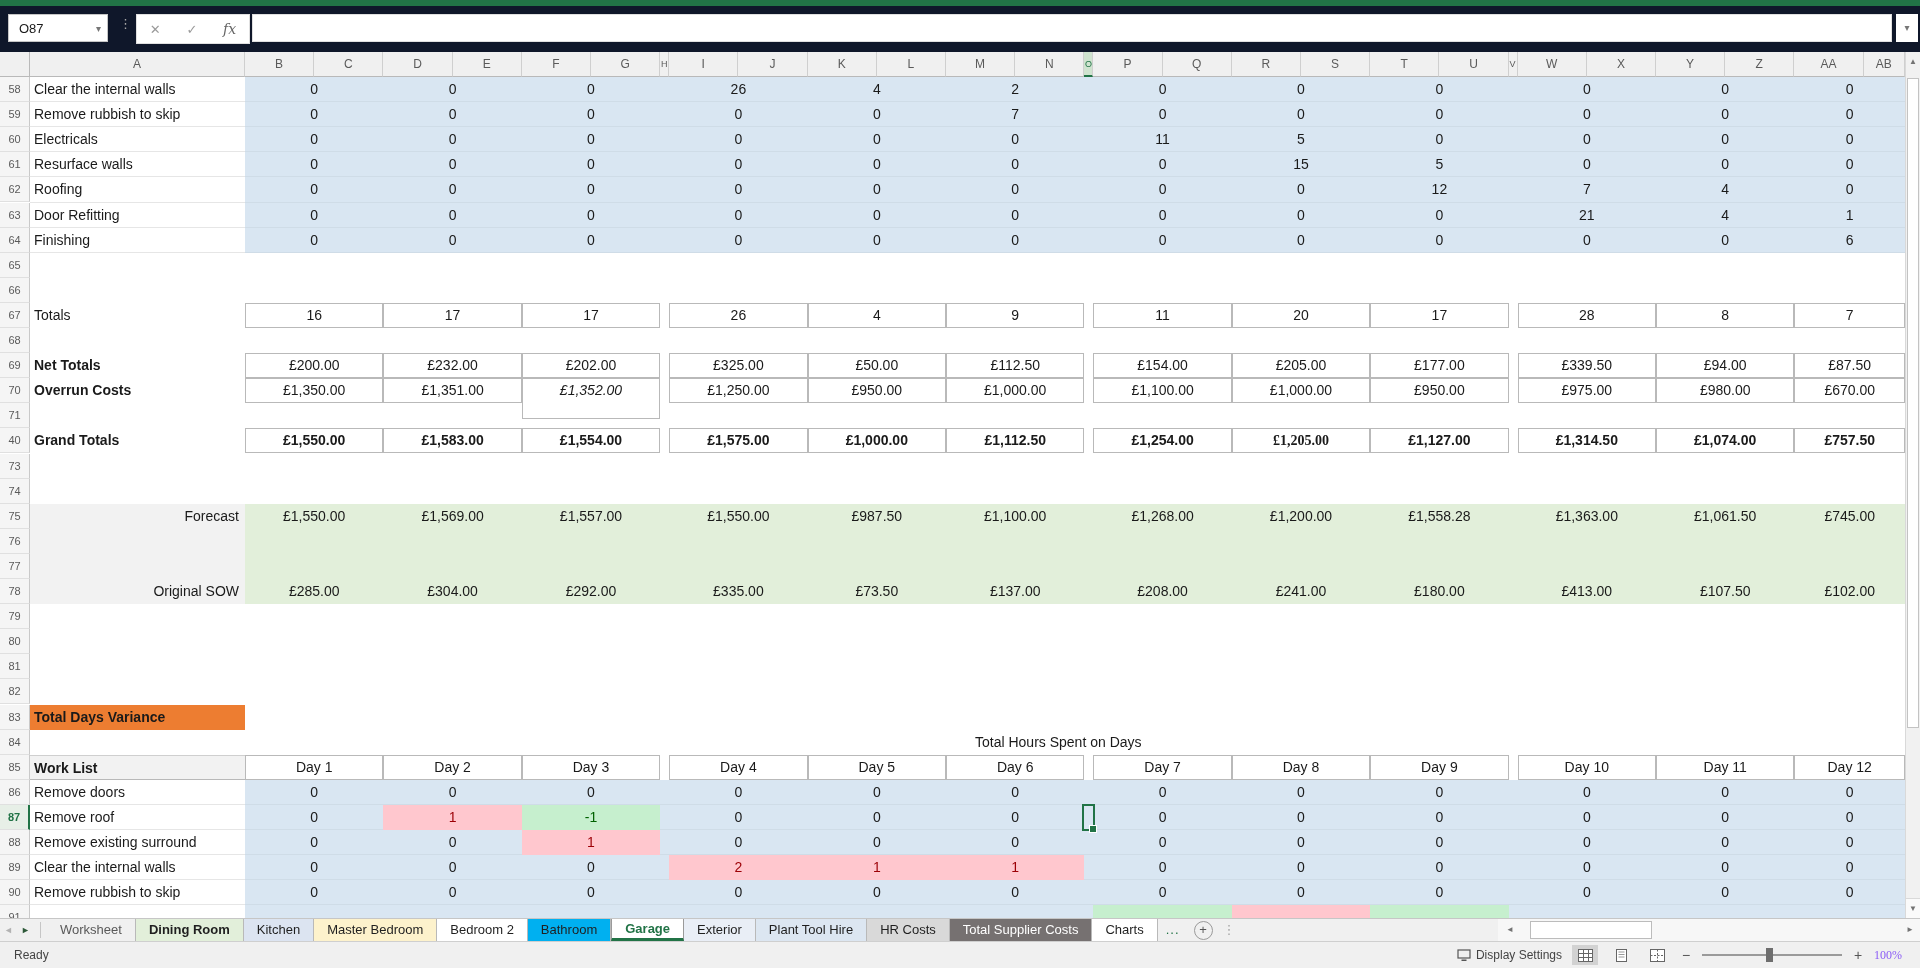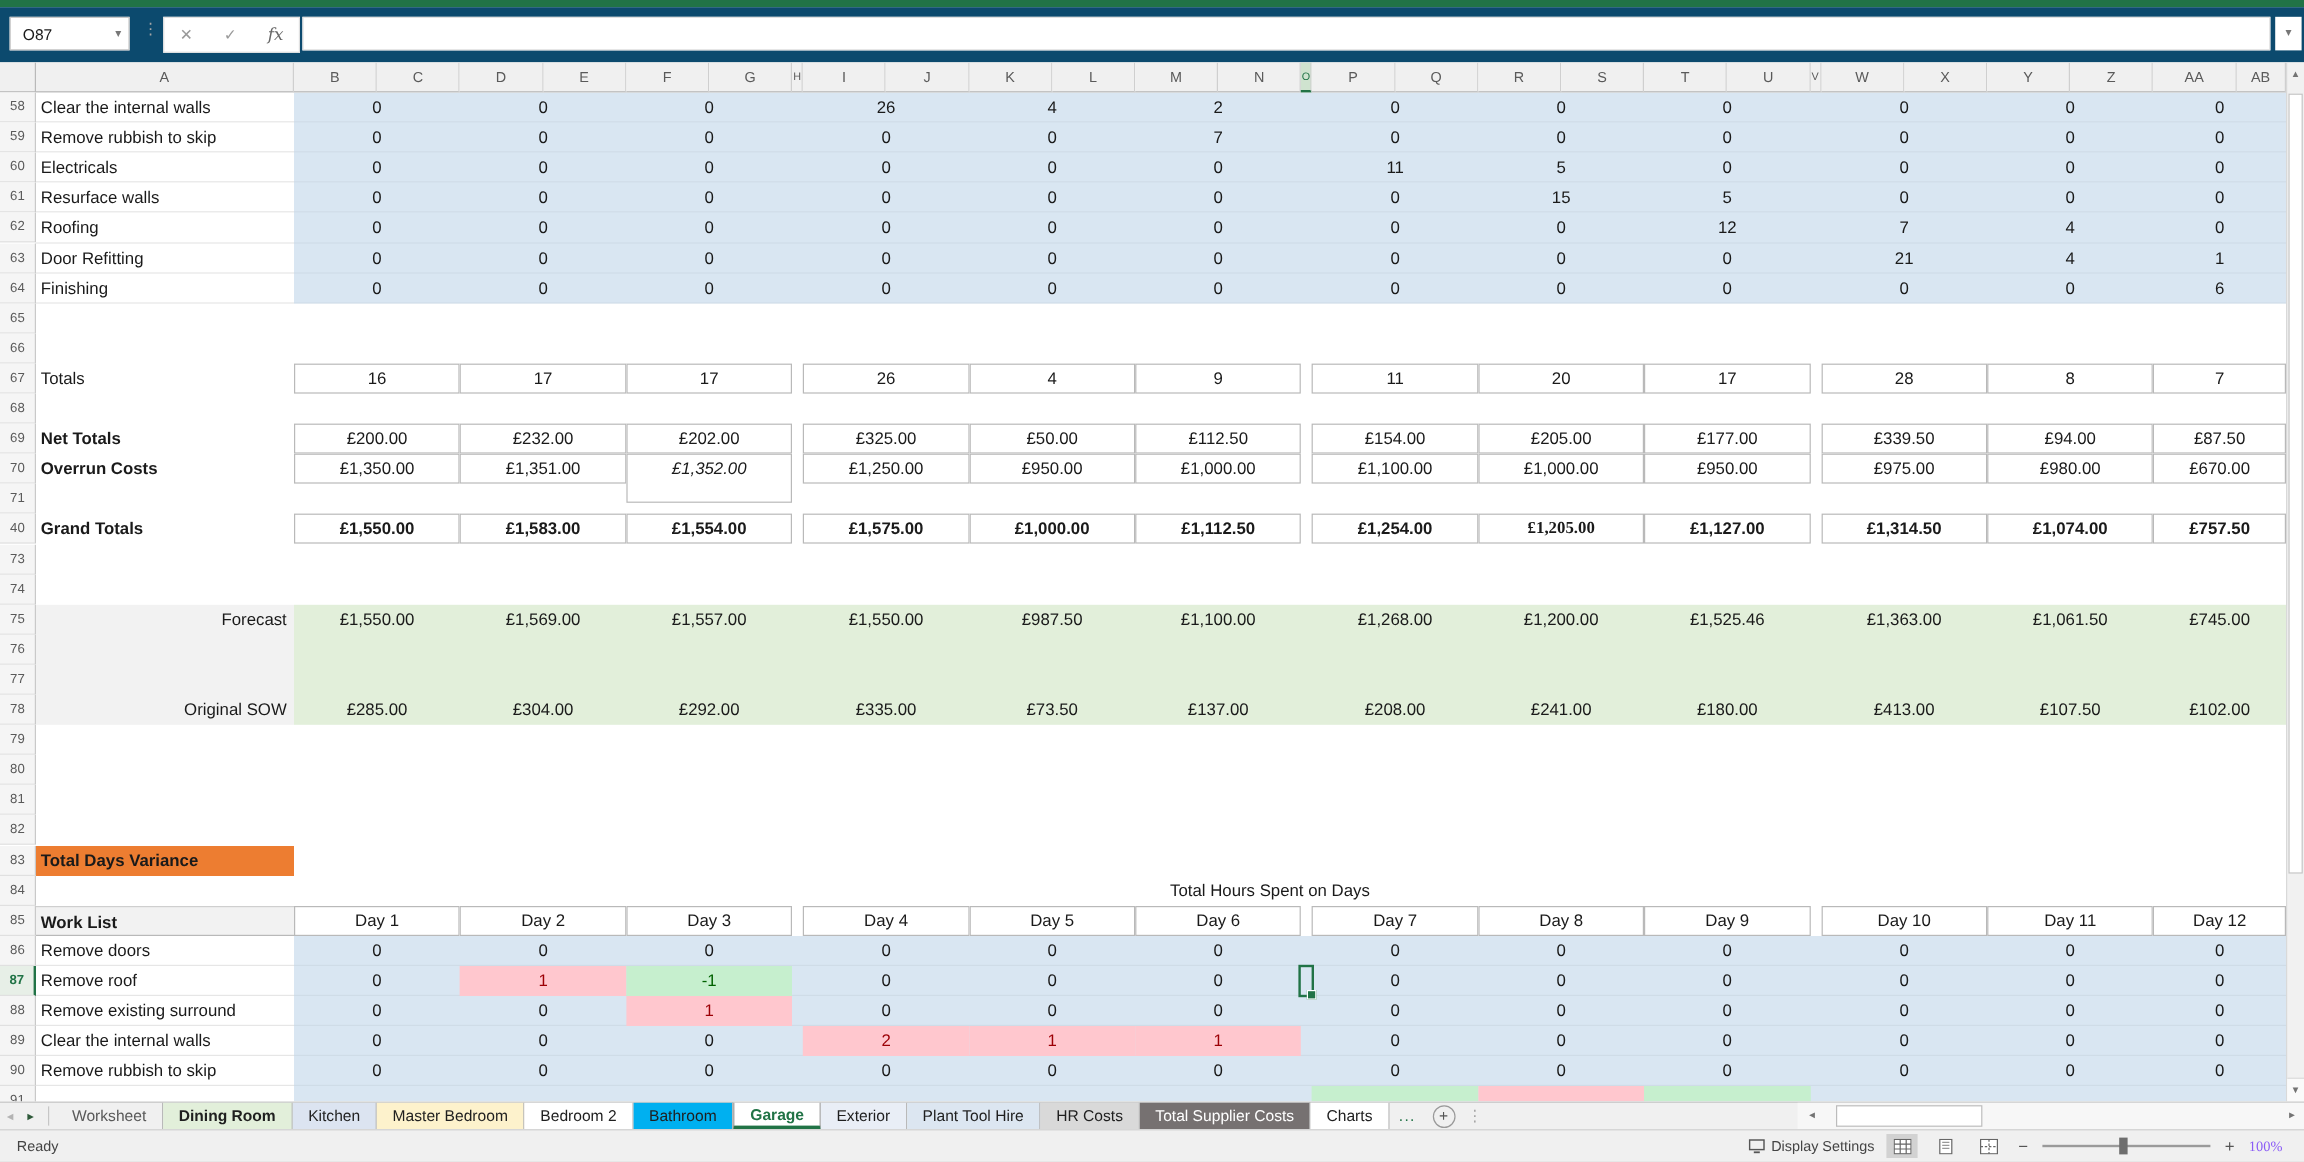--- a/index.html
+++ b/index.html
@@ -1,20 +1,20 @@
 <!DOCTYPE html>
 <html><head>
 <meta charset="utf-8">
 <style>
   html,body{margin:0;padding:0;background:#d4d4d4;}
   #app{position:relative;width:1920px;height:968px;background:#fff;overflow:hidden;
        font-family:"Liberation Sans","DejaVu Sans",sans-serif;color:#1a1a1a;}
   
   #top-strip{position:absolute;left:0;top:0;width:1920px;height:6px;background:#217346;}
-  #formula-row{position:absolute;left:0;top:6px;width:1920px;height:46px;background:#0c4a6e;border-bottom:1px solid #d0d0d0;}
+  #formula-row{position:absolute;left:0;top:6px;width:1920px;height:46px;background:#0f172a;border-bottom:1px solid #d0d0d0;}
   #name-box{position:absolute;left:8px;top:8px;width:100px;height:28px;background:#fff;border:1px solid #c6c6c6;
             font-size:13px;line-height:28px;padding-left:10px;box-sizing:border-box;}
   #name-box .nb-arrow{position:absolute;right:6px;top:0;color:#777;font-size:10px;}
   #fb-dots{position:absolute;left:119px;top:10px;color:#a6a6a6;font-size:13px;letter-spacing:0;}
   #fb-icons{position:absolute;left:136px;top:8px;width:112px;height:28px;background:#fff;border:1px solid #e0e0e0;
             display:flex;align-items:center;justify-content:space-around;}
   #fb-icons .fbi{color:#9a9a9a;font-size:13px;}
   #fb-icons .fx{font-family:"DejaVu Serif",serif;font-style:italic;color:#666;font-size:14px;}
   #formula-input{position:absolute;left:252px;top:8px;width:1640px;height:28px;background:#fff;border:1px solid #e0e0e0;
                  box-sizing:border-box;font-size:13px;line-height:26px;padding-left:6px;}
@@ -330,21 +330,21 @@
       <div class="boxv" style="position: absolute; left: 1794.4px; top: 376.4px; width: 110.6px; height: 25.1px; line-height: 23.1px; font-weight: bold;">£757.50</div>
       <div class="alabel" style="position: absolute; left: 30px; top: 451.7px; width: 209px; line-height: 25.1px; text-align: right;">Forecast</div>
       <div class="cellv" style="position: absolute; left: 245px; top: 451.7px; width: 138.4px; line-height: 25.1px;">£1,550.00</div>
       <div class="cellv" style="position: absolute; left: 383.4px; top: 451.7px; width: 138.4px; line-height: 25.1px;">£1,569.00</div>
       <div class="cellv" style="position: absolute; left: 521.8px; top: 451.7px; width: 138.4px; line-height: 25.1px;">£1,557.00</div>
       <div class="cellv" style="position: absolute; left: 669.2px; top: 451.7px; width: 138.4px; line-height: 25.1px;">£1,550.00</div>
       <div class="cellv" style="position: absolute; left: 807.6px; top: 451.7px; width: 138.4px; line-height: 25.1px;">£987.50</div>
       <div class="cellv" style="position: absolute; left: 946px; top: 451.7px; width: 138.4px; line-height: 25.1px;">£1,100.00</div>
       <div class="cellv" style="position: absolute; left: 1093.4px; top: 451.7px; width: 138.4px; line-height: 25.1px;">£1,268.00</div>
       <div class="cellv" style="position: absolute; left: 1231.8px; top: 451.7px; width: 138.4px; line-height: 25.1px;">£1,200.00</div>
-      <div class="cellv" style="position: absolute; left: 1370.2px; top: 451.7px; width: 138.4px; line-height: 25.1px;">£1,525.46</div>
+      <div class="cellv" style="position: absolute; left: 1370.2px; top: 451.7px; width: 138.4px; line-height: 25.1px;">£1,558.28</div>
       <div class="cellv" style="position: absolute; left: 1517.6px; top: 451.7px; width: 138.4px; line-height: 25.1px;">£1,363.00</div>
       <div class="cellv" style="position: absolute; left: 1656px; top: 451.7px; width: 138.4px; line-height: 25.1px;">£1,061.50</div>
       <div class="cellv" style="position: absolute; left: 1794.4px; top: 451.7px; width: 110.6px; line-height: 25.1px;">£745.00</div>
       <div class="alabel" style="position: absolute; left: 30px; top: 527px; width: 209px; line-height: 25.1px; text-align: right;">Original SOW</div>
       <div class="cellv" style="position: absolute; left: 245px; top: 527px; width: 138.4px; line-height: 25.1px;">£285.00</div>
       <div class="cellv" style="position: absolute; left: 383.4px; top: 527px; width: 138.4px; line-height: 25.1px;">£304.00</div>
       <div class="cellv" style="position: absolute; left: 521.8px; top: 527px; width: 138.4px; line-height: 25.1px;">£292.00</div>
       <div class="cellv" style="position: absolute; left: 669.2px; top: 527px; width: 138.4px; line-height: 25.1px;">£335.00</div>
       <div class="cellv" style="position: absolute; left: 807.6px; top: 527px; width: 138.4px; line-height: 25.1px;">£73.50</div>
       <div class="cellv" style="position: absolute; left: 946px; top: 527px; width: 138.4px; line-height: 25.1px;">£137.00</div>

